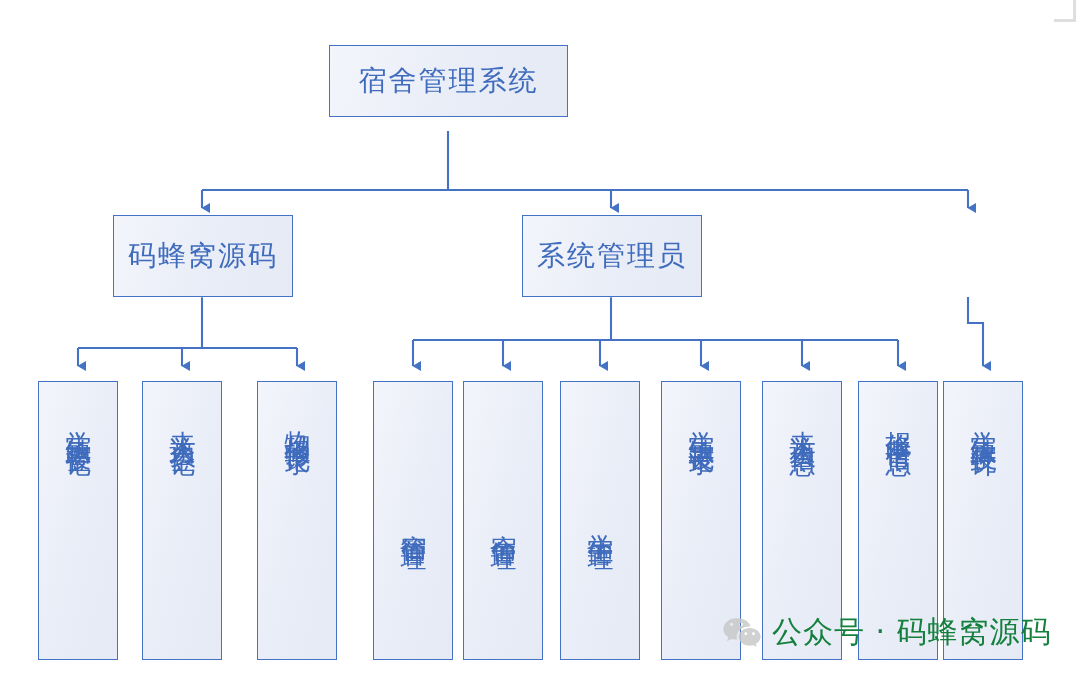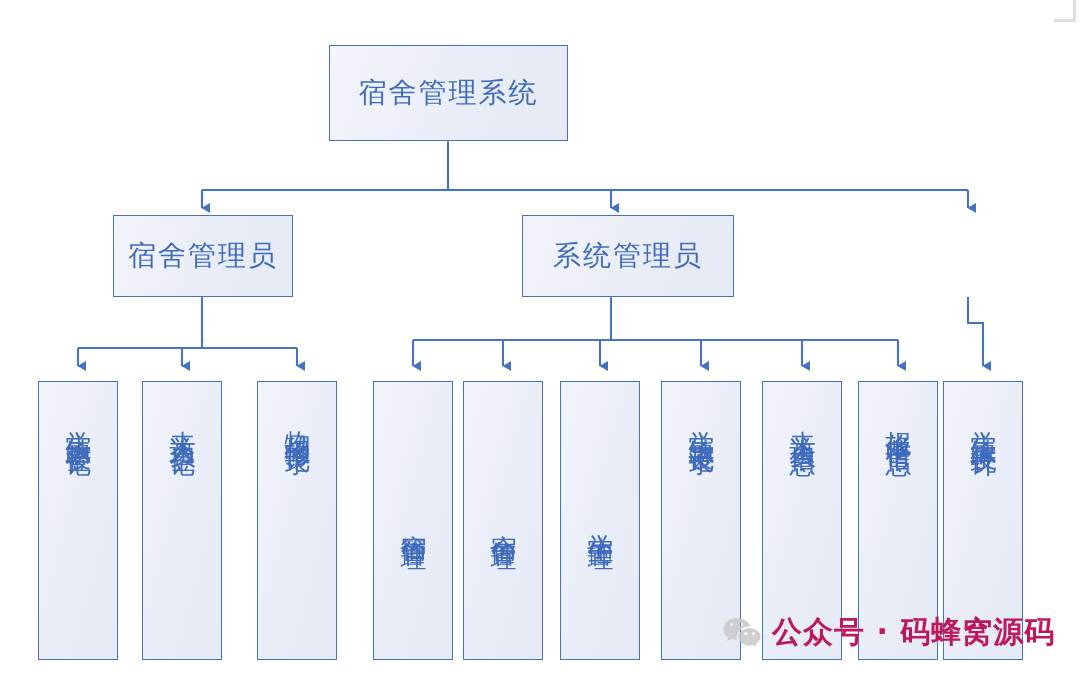--- a/index.html
+++ b/index.html
@@ -80,23 +80,22 @@
     display: flex;
     align-items: center;
     gap: 10px;
     color: #c9c9c9;
     font-size: 30px;
     letter-spacing: 1px;
     pointer-events: none;
     user-select: none;
   }
   #watermark .wm-text {
-    color: #be185d;
+    color: #15803d;
     white-space: nowrap;
-    font-weight: bold;
   }
   #watermark .wechat-glyph {
     width: 40px;
     height: 34px;
     flex: 0 0 auto;
     opacity: 0.85;
   }
 
   
   #corner-mark {
@@ -144,29 +143,29 @@
       <path d="M503,340 L503,366" marker-end="url(#arrow)"></path>
       <path d="M600,340 L600,366" marker-end="url(#arrow)"></path>
       <path d="M701,340 L701,366" marker-end="url(#arrow)"></path>
       <path d="M802,340 L802,366" marker-end="url(#arrow)"></path>
       <path d="M898,340 L898,366" marker-end="url(#arrow)"></path>
 
       <path d="M968,297 L968,323 L983,323 L983,366" marker-end="url(#arrow)"></path>
     </g>
   </svg>
 
-  <div class="node horiz" style="left:329px; top:45px; width:239px; height:96px;">
+  <div class="node horiz" style="left:329px; top:45px; width:239px; height:72px;">
     <span class="label">宿舍管理系统</span>
   </div>
 
   <div class="node horiz" style="left:113px; top:215px; width:180px; height:82px;">
-    <span class="label">宿舍管理员</span>
-  </div>
-
-  <div class="node horiz" style="left:522px; top:215px; width:212px; height:82px;font-family:Liberation Serif, serif;">
+    <span class="label">码蜂窝源码</span>
+  </div>
+
+  <div class="node horiz" style="left:522px; top:215px; width:180px; height:82px;font-family:Liberation Serif, serif;">
     <span class="label">系统管理员</span>
   </div>
 
 
   <div class="node vert" style="left:38px; top:381px; width:80px; height:279px; padding-top:28px;">
     <span class="label">学生缺寝登记</span>
   </div>
 
   <div class="node vert" style="left:142px; top:381px; width:80px; height:279px; padding-top:28px;">
     <span class="label">来访人员登记</span>

